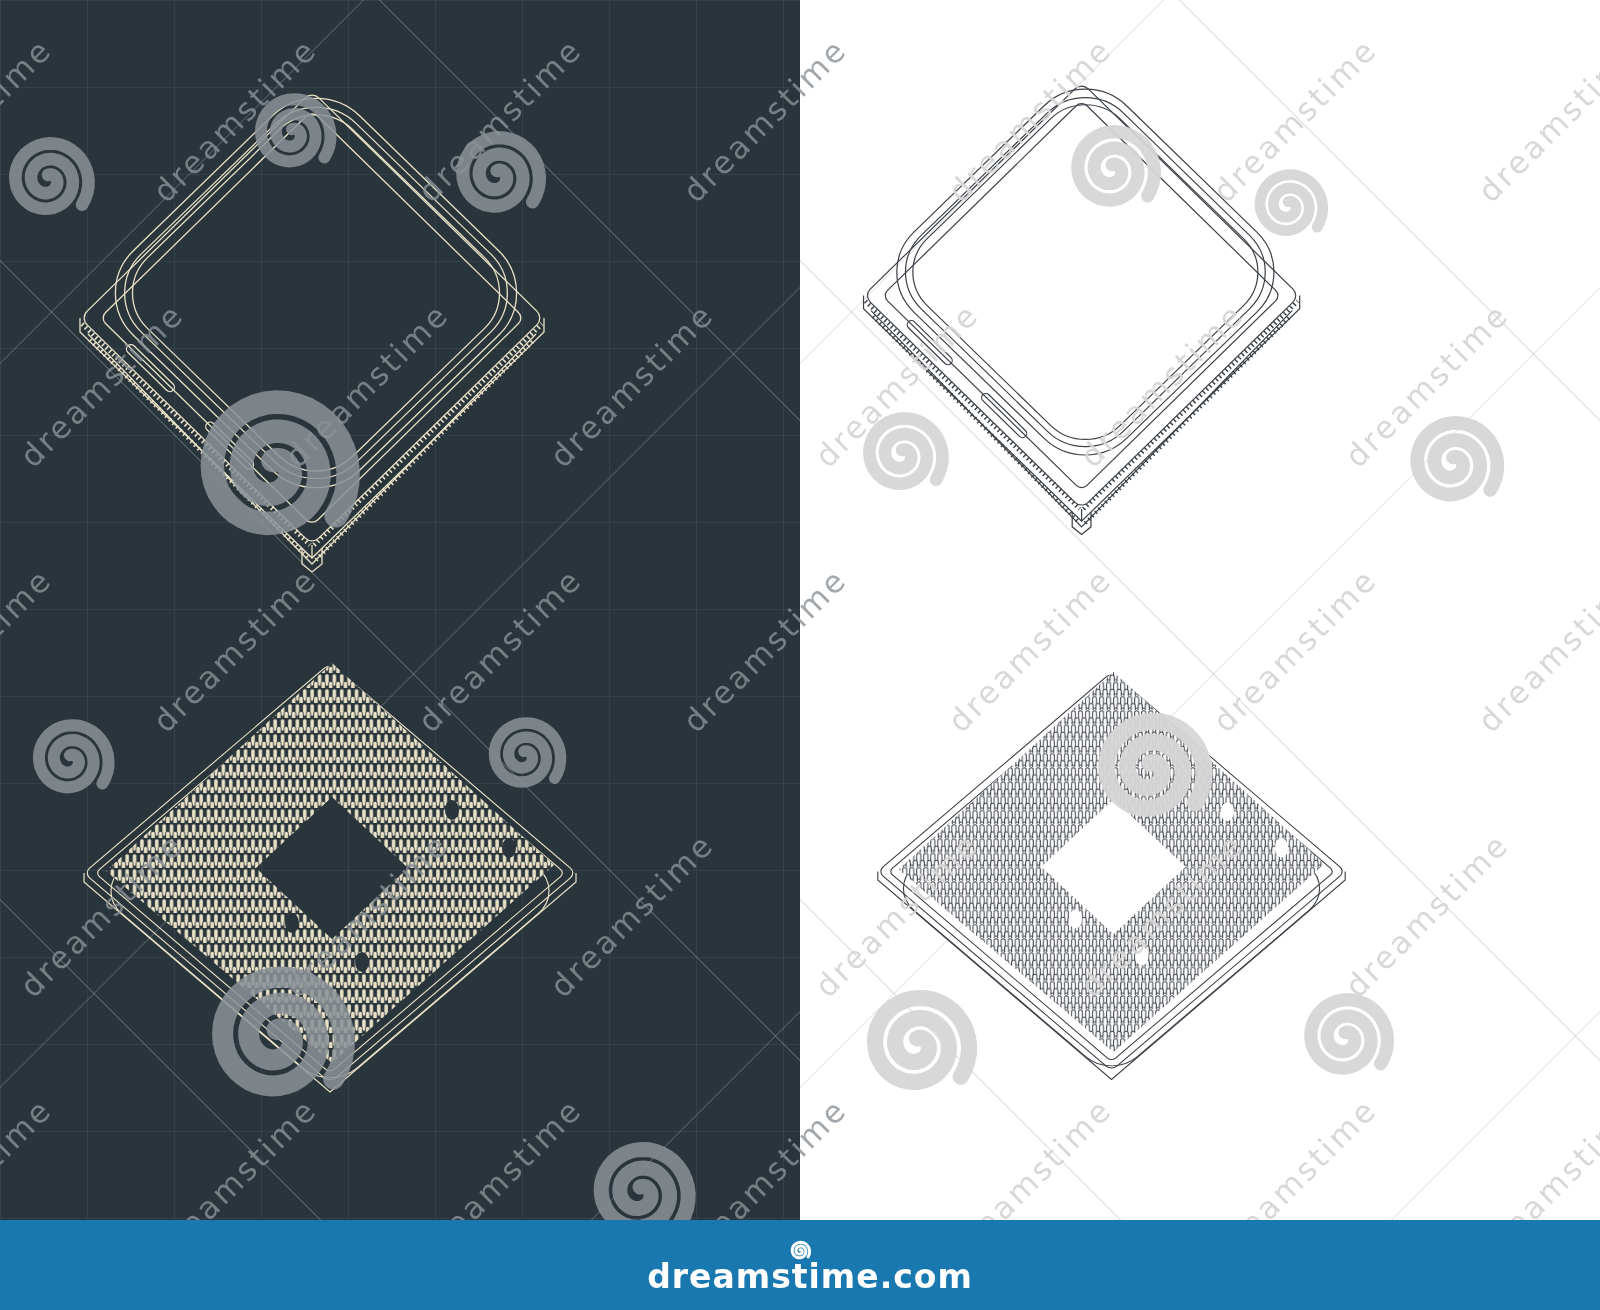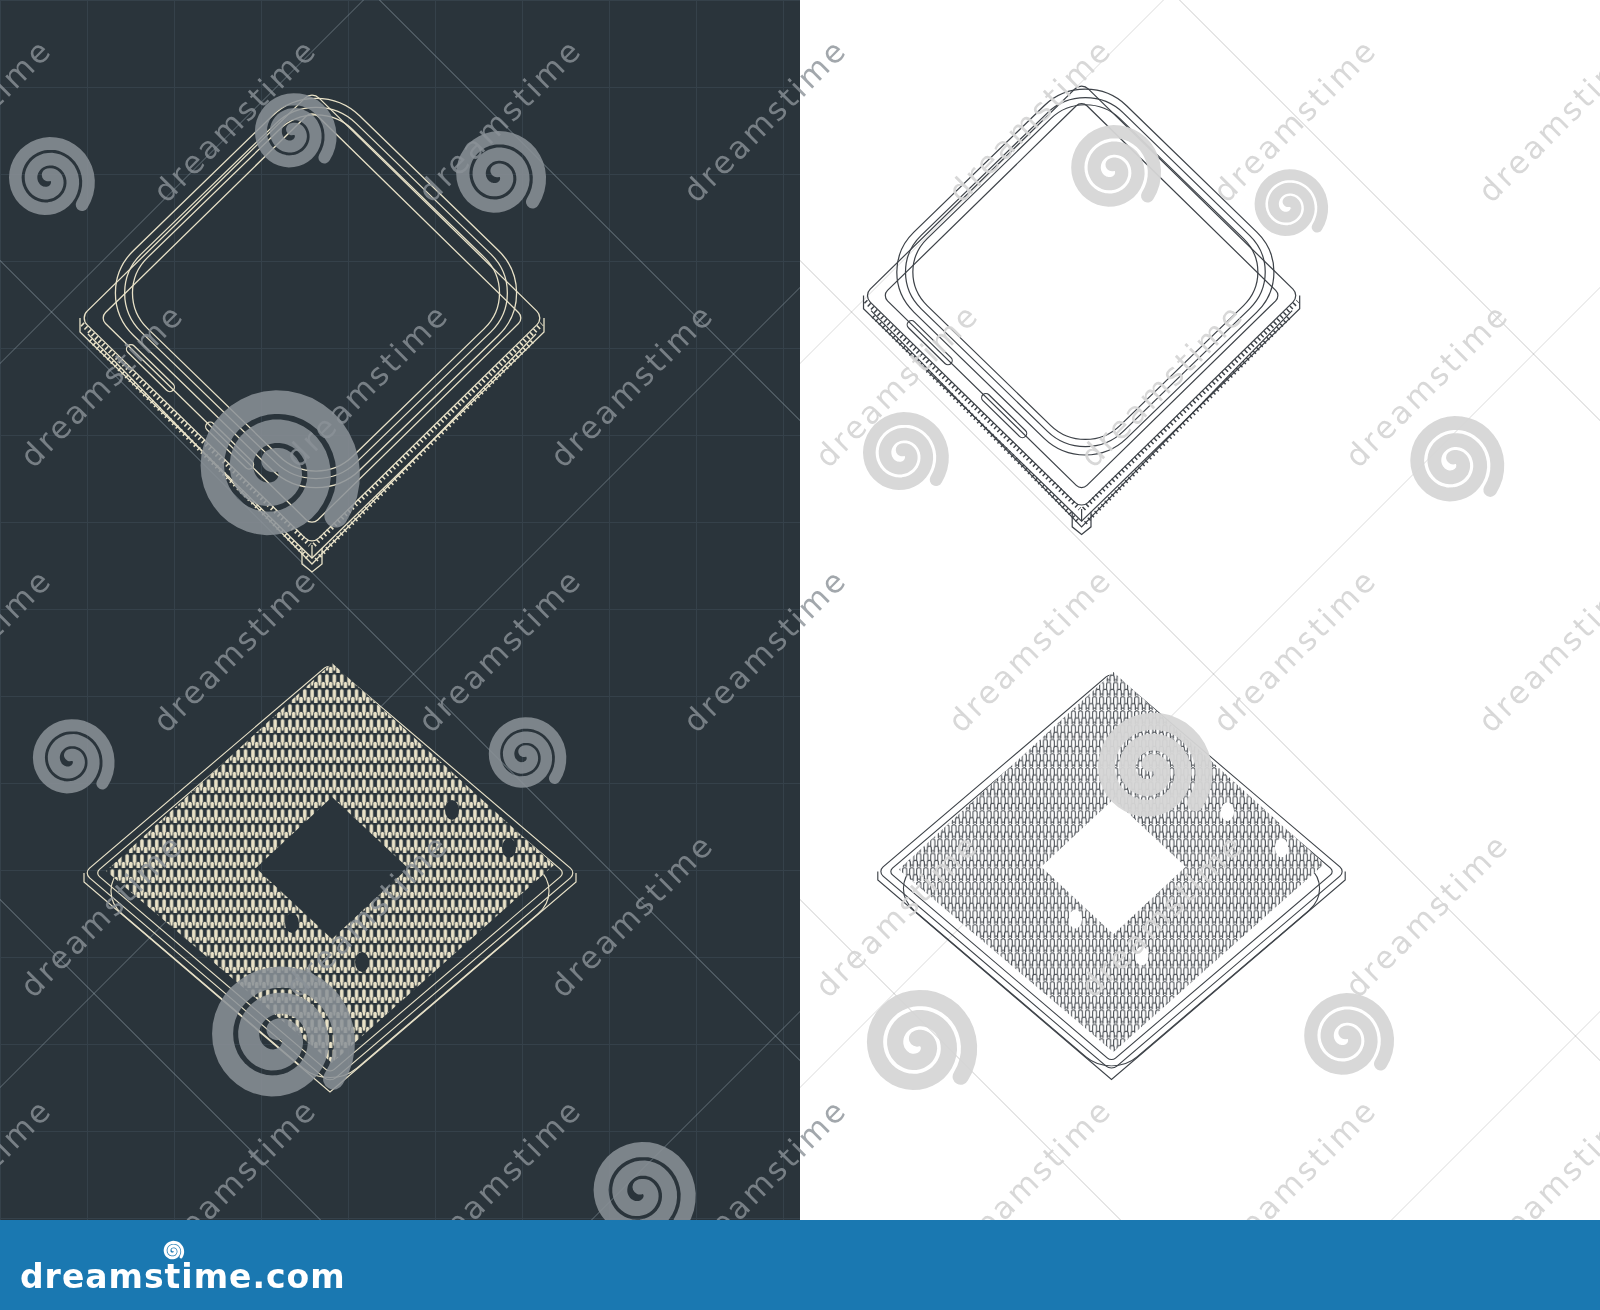--- a/index.html
+++ b/index.html
@@ -35,21 +35,21 @@
     font-size:31px;letter-spacing:3px;font-weight:400;white-space:nowrap;
     font-family:"DejaVu Sans",sans-serif;
   }
   .wm-dark{color:var(--wm-dark);opacity:.80;}
   .wm-light{color:var(--wm-light);opacity:.95;}
   .wm-spiral{position:absolute;transform:translate(-50%,-50%);}
 
   footer{
     position:absolute;left:0;top:1220px;width:1600px;height:90px;
     background:var(--footer-bg);z-index:5;display:flex;align-items:center;
-    justify-content:flex-start;color:#fff;
+    justify-content:center;color:#fff;
   }
   .dt-logo{position:relative;margin-left:20px;display:flex;align-items:flex-end;}
   .dt-logo-text{
     font-family:"DejaVu Sans",sans-serif;font-weight:700;font-size:33px;
     letter-spacing:1px;line-height:1;padding-top:22px;
   }
   .dt-logo-spiral{position:absolute;left:138px;top:-2px;}
   .credit{
     margin-right:18px;font-weight:700;font-size:30px;
     font-family:"Liberation Sans",sans-serif;letter-spacing:.5px;

